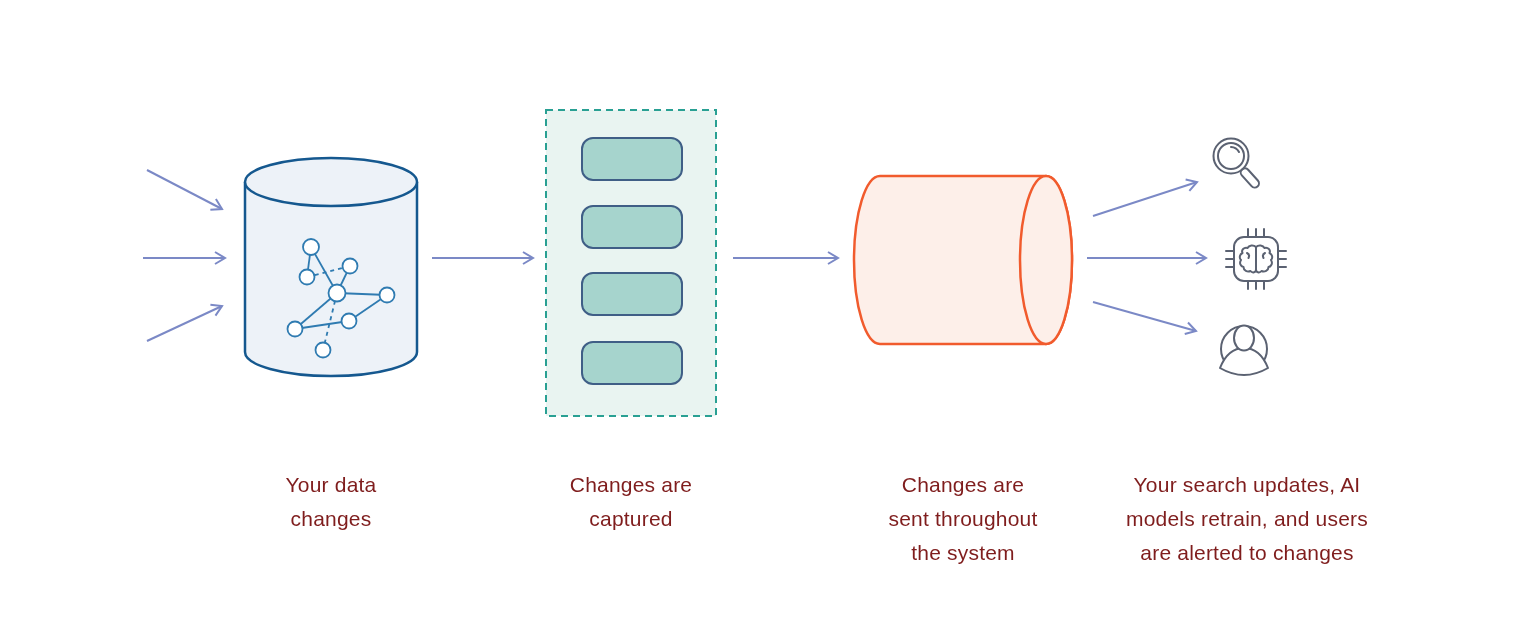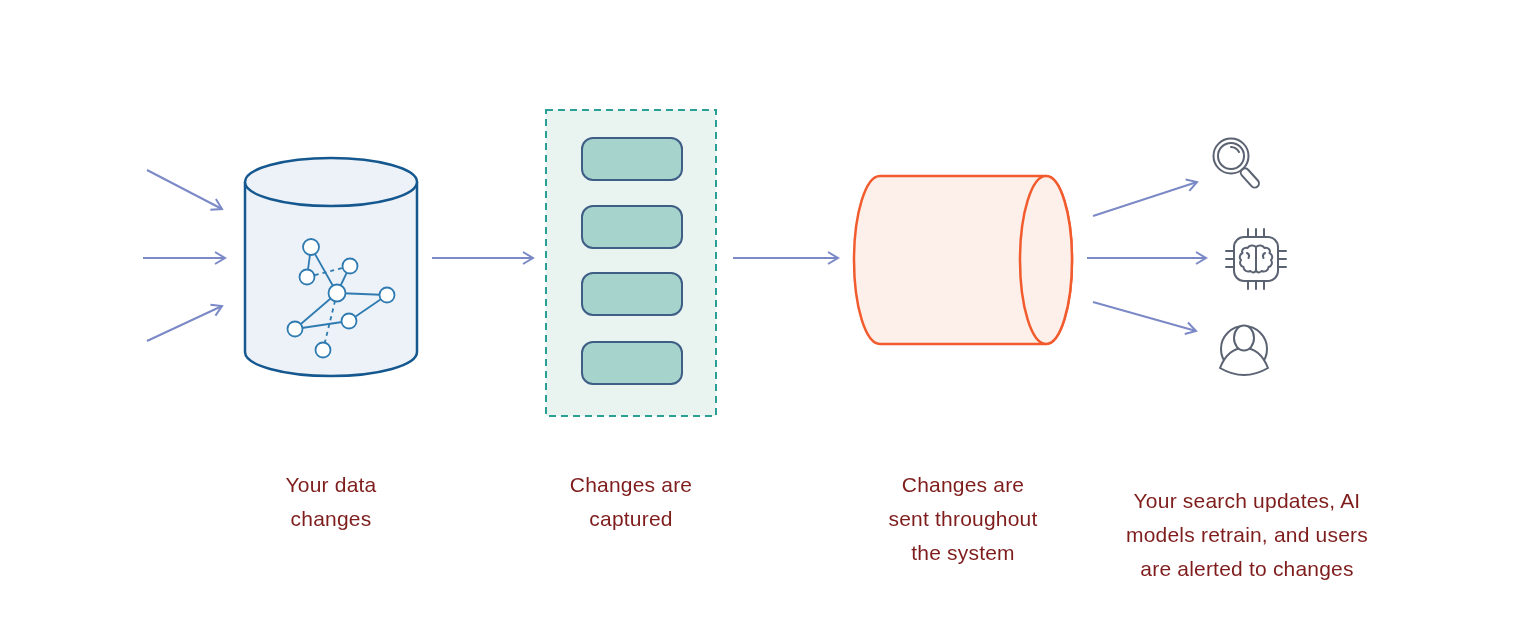--- a/index.html
+++ b/index.html
@@ -4,21 +4,21 @@
 <style>
   html,body{margin:0;padding:0;background:#ffffff;}
   .stage{position:relative;width:1536px;height:638px;background:#ffffff;overflow:hidden;
          font-family:"Liberation Sans","DejaVu Sans",sans-serif;}
   .diagram-svg{position:absolute;left:0;top:0;}
   .caption{position:absolute;top:468px;color:#7f1d1d;font-size:21px;line-height:34px;
            text-align:center;white-space:pre-line;letter-spacing:0.2px;}
   .cap-source{left:221px;width:220px;}
   .cap-capture{left:521px;width:220px;}
   .cap-stream{left:853px;width:220px;}
-  .cap-consumers{left:1101px;width:292px;margin-top:16px;}
+  .cap-consumers{left:1101px;width:292px;}
 
   
   .arrow-line{stroke:#7b89c6;stroke-width:2;fill:none;}
   .db-shape{fill:#edf2f8;stroke:#15588f;stroke-width:2.5;}
   .graph-edge{stroke:#2f7bb1;stroke-width:1.8;fill:none;}
   .graph-edge.dashed{stroke-dasharray:4 4;}
   .graph-node{fill:#ffffff;stroke:#2f7bb1;stroke-width:1.8;}
   .capture-rect{fill:#e9f4f1;stroke:#29a093;stroke-width:2;stroke-dasharray:7 5;}
   .record{fill:#a6d4cd;stroke:#3f5e86;stroke-width:2;}
   .pipe-shape{fill:#fdefe9;stroke:#f15b2d;stroke-width:2.5;}

